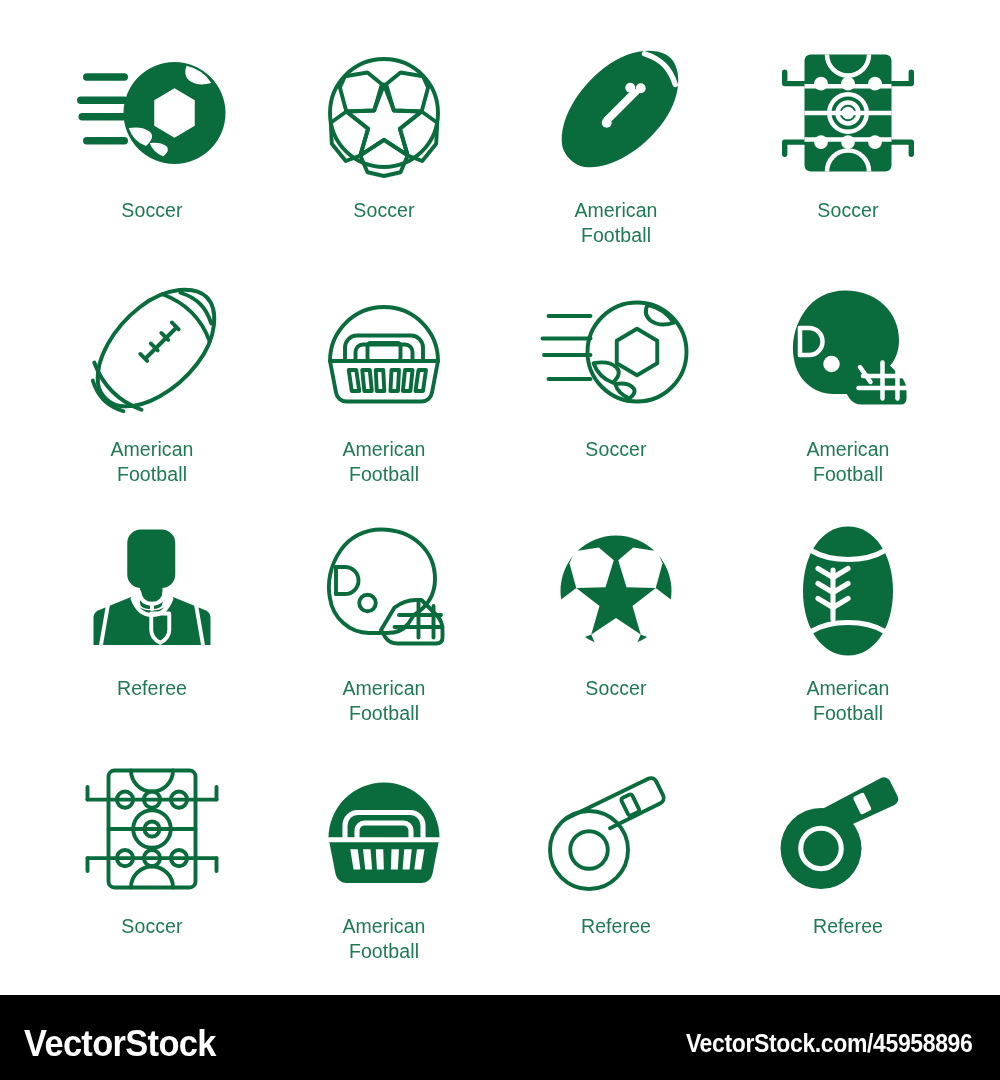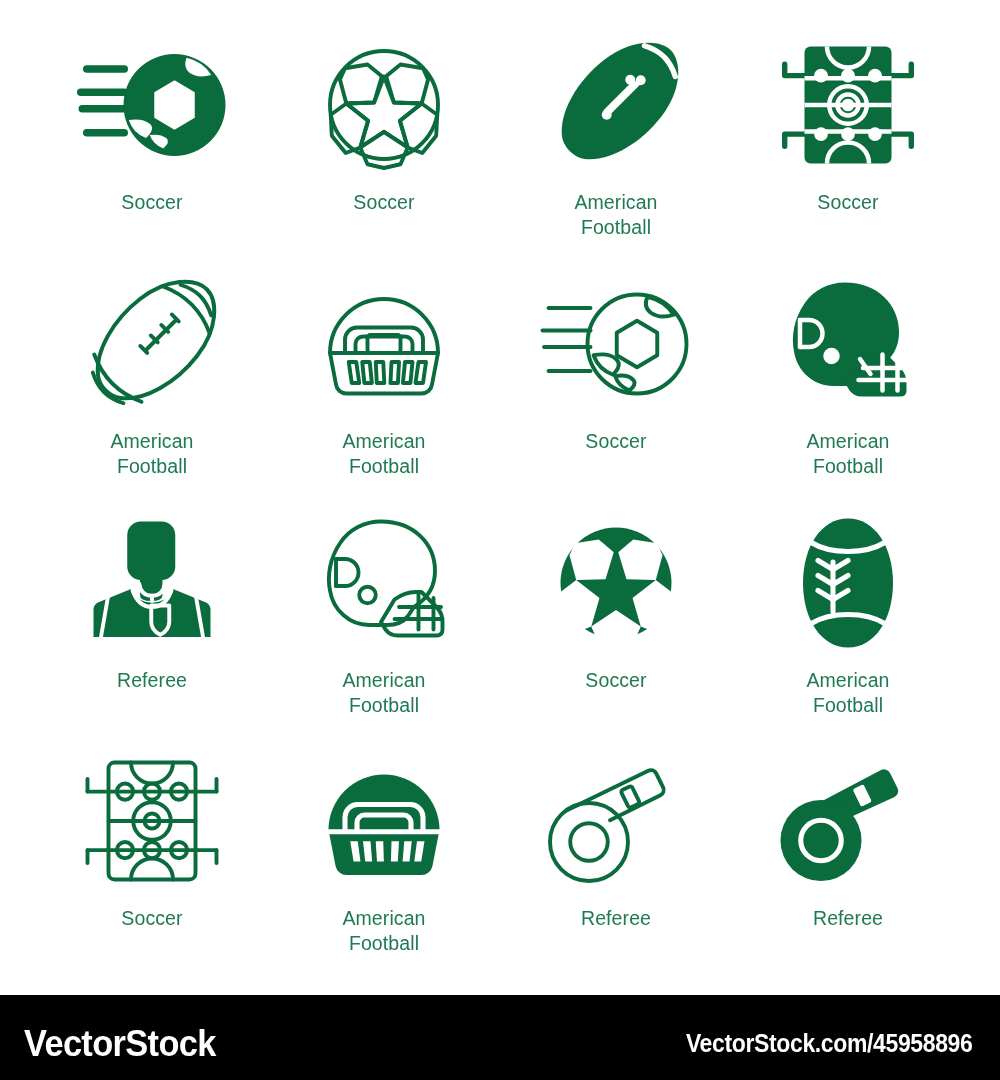--- a/index.html
+++ b/index.html
@@ -10,21 +10,21 @@
   body {
     width: 1000px;
     height: 1080px;
     position: relative;
     font-family: "Liberation Sans", sans-serif;
     overflow: hidden;
   }
   #icon-sheet {
     position: absolute;
     left: 0;
-    top: 0;
+    top: 8px;
     width: 1000px;
     height: 995px;
     background: #ffffff;
     display: grid;
     grid-template-columns: repeat(4, 1fr);
     grid-template-rows: repeat(4, 1fr);
     box-sizing: border-box;
     padding: 22px 36px 18px 36px;
   }
   .cell {

